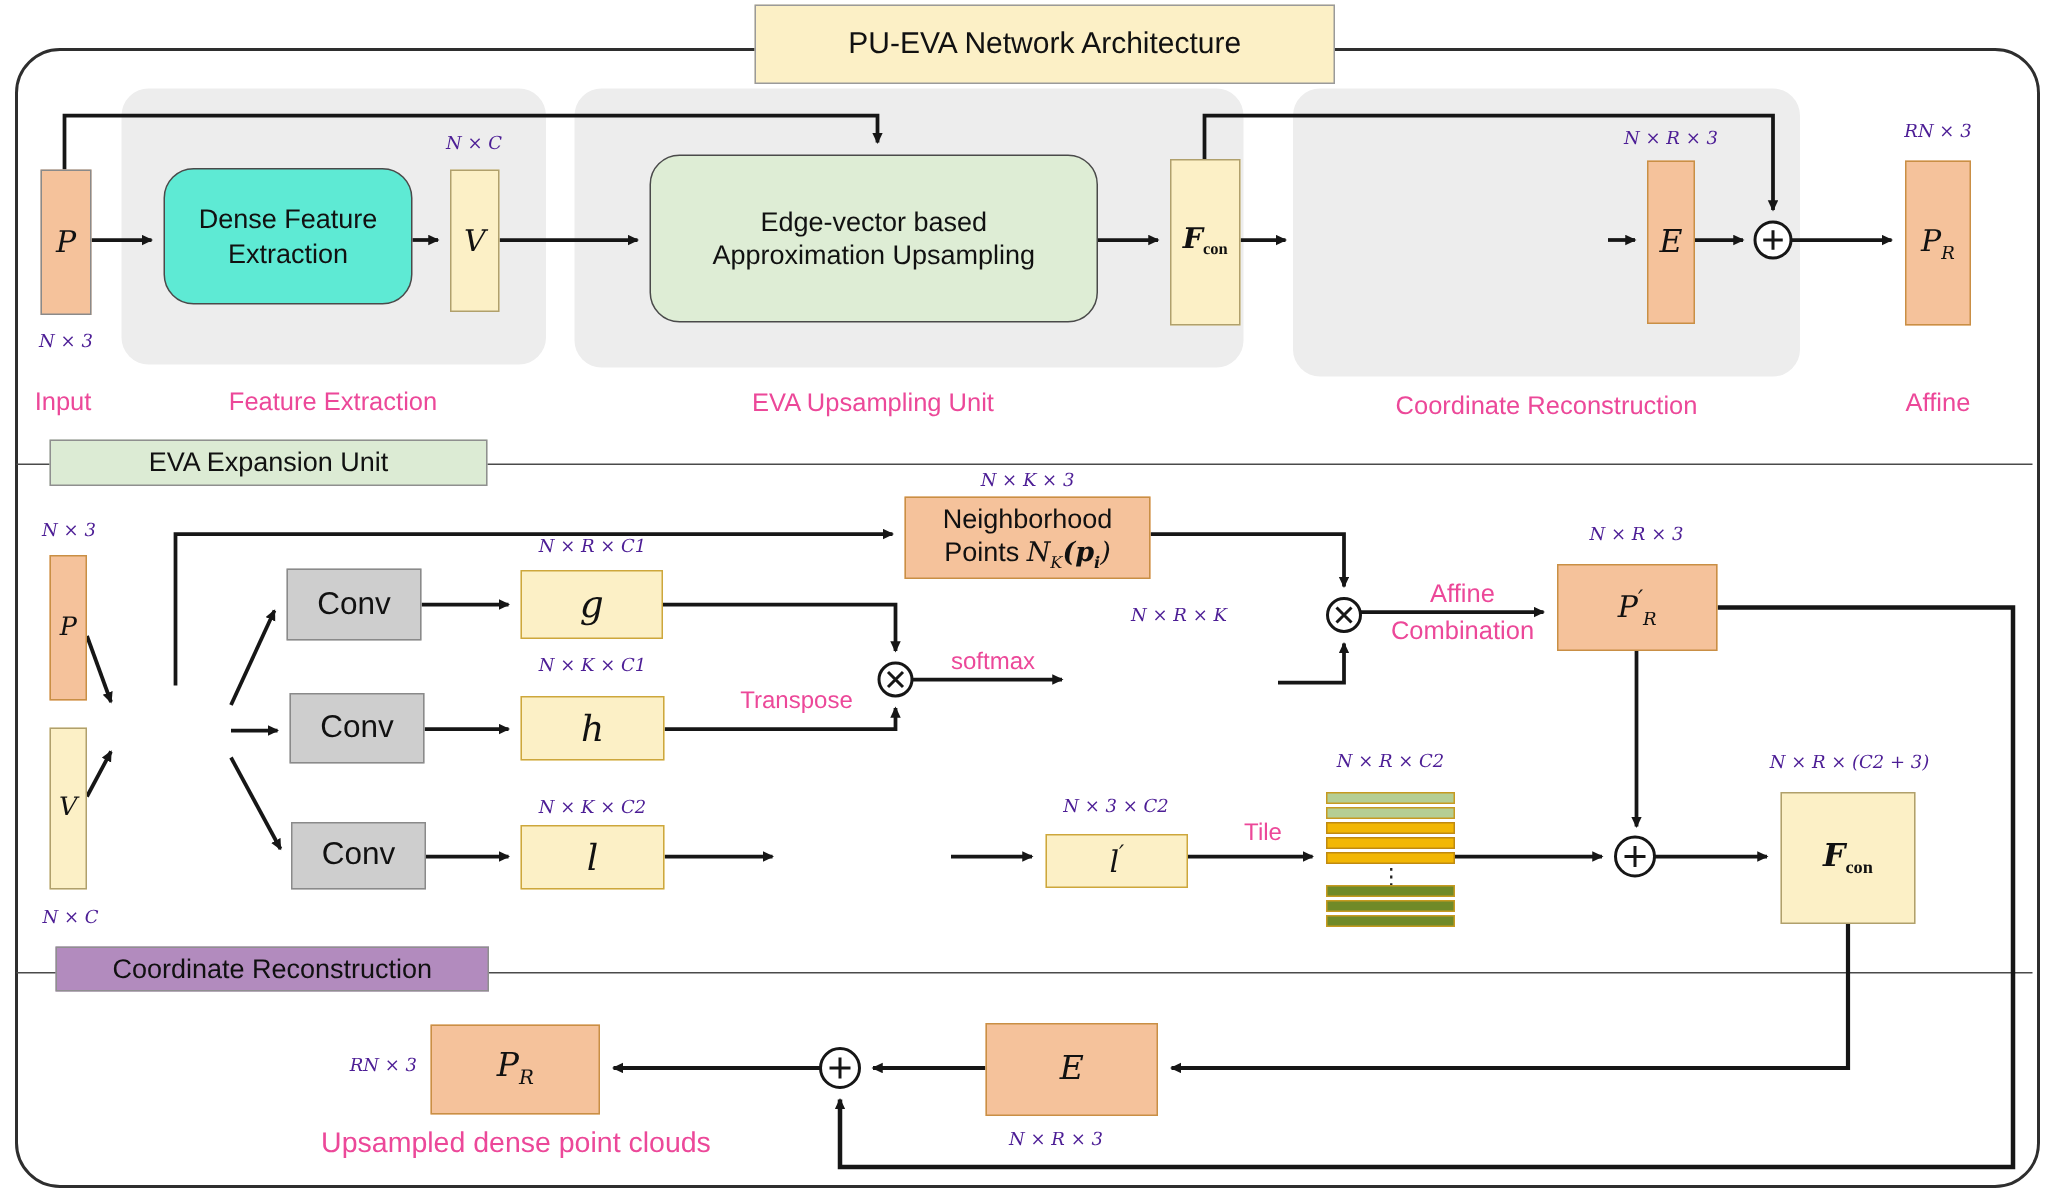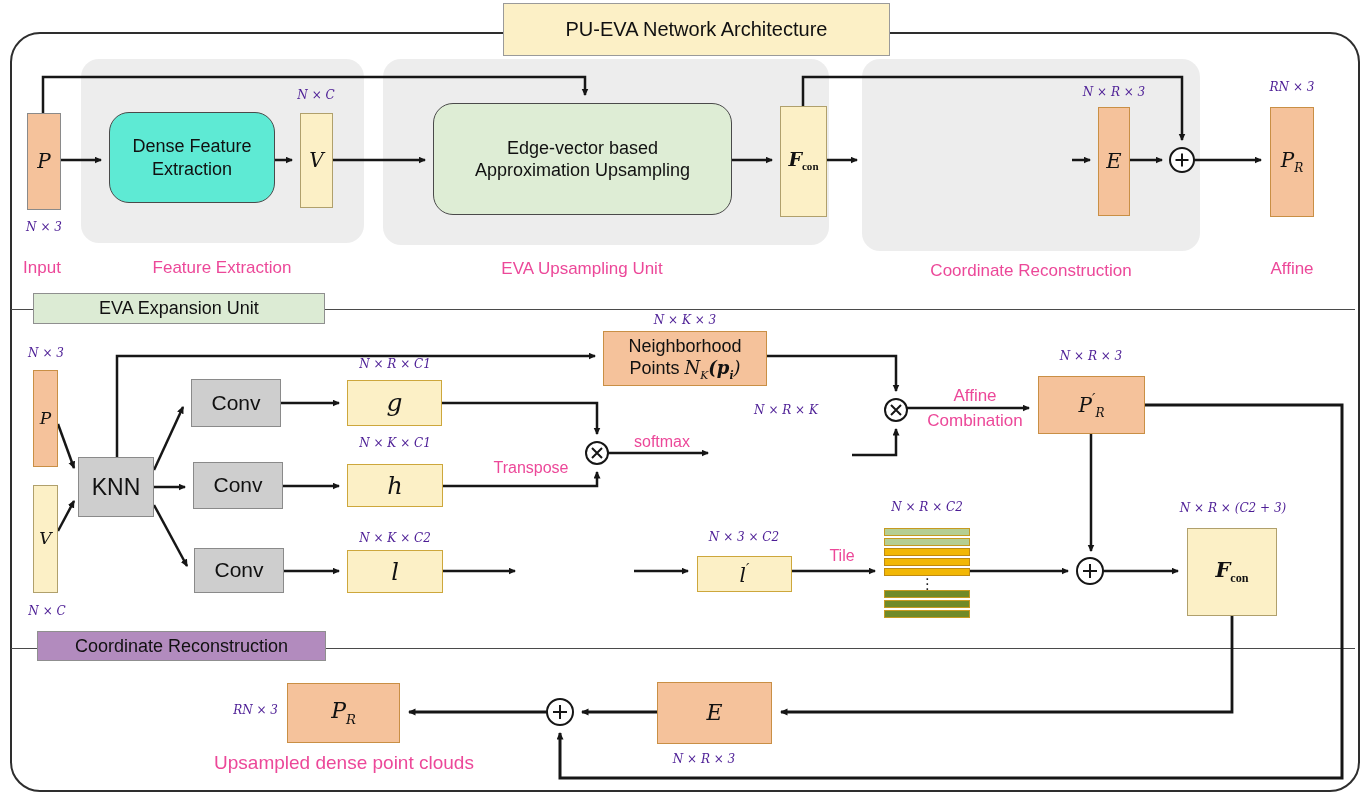--- a/index.html
+++ b/index.html
@@ -161,21 +161,20 @@
 
   <div class="dim" style="left:16px;top:346px;width:60px">N × 3</div>
   <div class="box orange" style="left:33px;top:370px;width:25px;height:97px">
     <span class="mathv" style="font-size:17px">P</span>
   </div>
   <div class="box yellow soft" style="left:33px;top:485px;width:25px;height:108px">
     <span class="mathv" style="font-size:17px">V</span>
   </div>
   <div class="dim" style="left:17px;top:604px;width:60px">N × C</div>
 
-  <div class="box graybox" style="left:78px;top:457px;width:76px;height:60px;font-size:23px">KNN</div>
 
   <div class="box graybox" style="left:191px;top:379px;width:90px;height:48px;font-size:21px">Conv</div>
   <div class="box graybox" style="left:193px;top:462px;width:90px;height:47px;font-size:21px">Conv</div>
   <div class="box graybox" style="left:194px;top:548px;width:90px;height:45px;font-size:21px">Conv</div>
 
   <div class="dim" style="left:325px;top:357px;width:140px">N × R × C1</div>
   <div class="box yellow" style="left:347px;top:380px;width:95px;height:46px">
     <span class="mathv" style="font-size:25px">g</span>
   </div>
 

